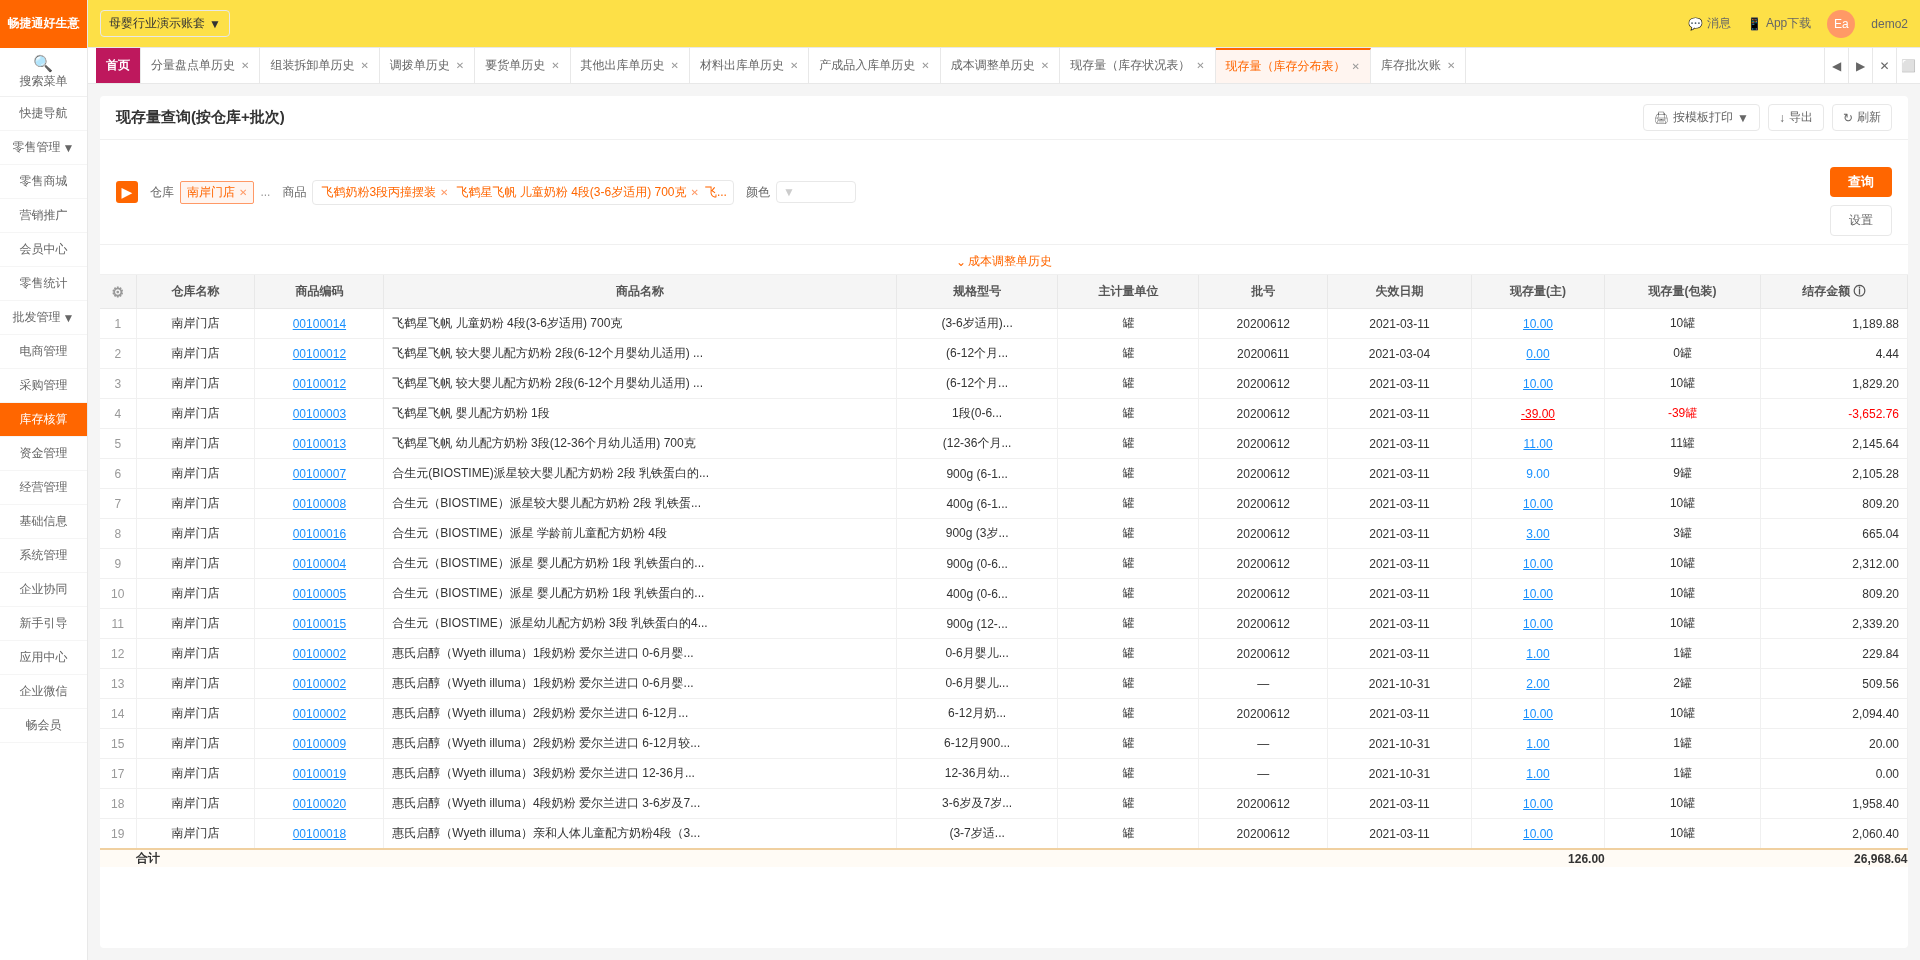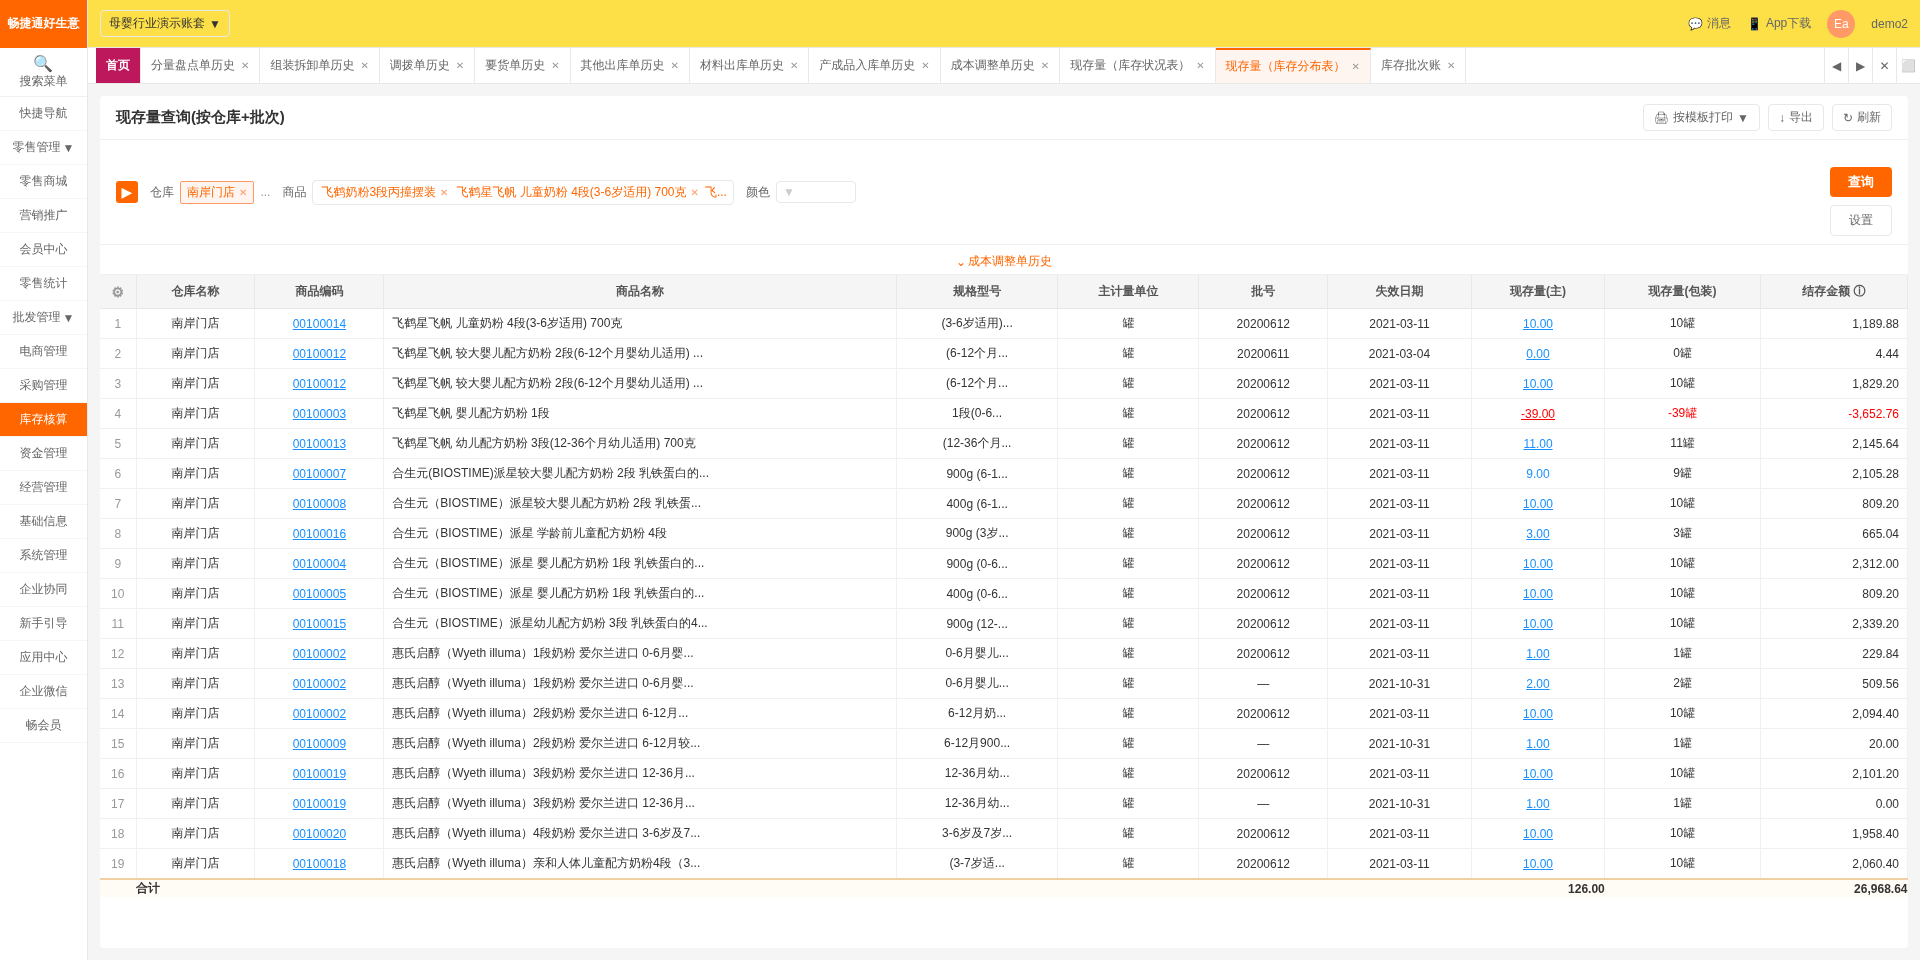--- a/index.html
+++ b/index.html
@@ -646,33 +646,20 @@
     <td class="td-left" style="max-width:280px;overflow:hidden;text-overflow:ellipsis;">惠氏启醇（Wyeth illuma）2段奶粉 爱尔兰进口 6-12月较...</td>
     <td>6-12月900...</td>
     <td>罐</td>
     <td>—</td>
     <td>2021-10-31</td>
     <td style="color:#1890ff;text-decoration:underline;cursor:pointer;">1.00</td>
     <td style="">1罐</td>
     <td class="td-right" style="">20.00</td>
   </tr>
             <tr>
-    <td class="row-num">16</td>
-    <td>南岸门店</td>
-    <td style="color:#1890ff;text-decoration:underline;cursor:pointer;">00100019</td>
-    <td class="td-left" style="max-width:280px;overflow:hidden;text-overflow:ellipsis;">惠氏启醇（Wyeth illuma）3段奶粉 爱尔兰进口 12-36月...</td>
-    <td>12-36月幼...</td>
-    <td>罐</td>
-    <td>20200612</td>
-    <td>2021-03-11</td>
-    <td style="color:#1890ff;text-decoration:underline;cursor:pointer;">10.00</td>
-    <td style="">10罐</td>
-    <td class="td-right" style="">2,101.20</td>
-  </tr>
-            <tr>
     <td class="row-num">17</td>
     <td>南岸门店</td>
     <td style="color:#1890ff;text-decoration:underline;cursor:pointer;">00100019</td>
     <td class="td-left" style="max-width:280px;overflow:hidden;text-overflow:ellipsis;">惠氏启醇（Wyeth illuma）3段奶粉 爱尔兰进口 12-36月...</td>
     <td>12-36月幼...</td>
     <td>罐</td>
     <td>—</td>
     <td>2021-10-31</td>
     <td style="color:#1890ff;text-decoration:underline;cursor:pointer;">1.00</td>
     <td style="">1罐</td>

